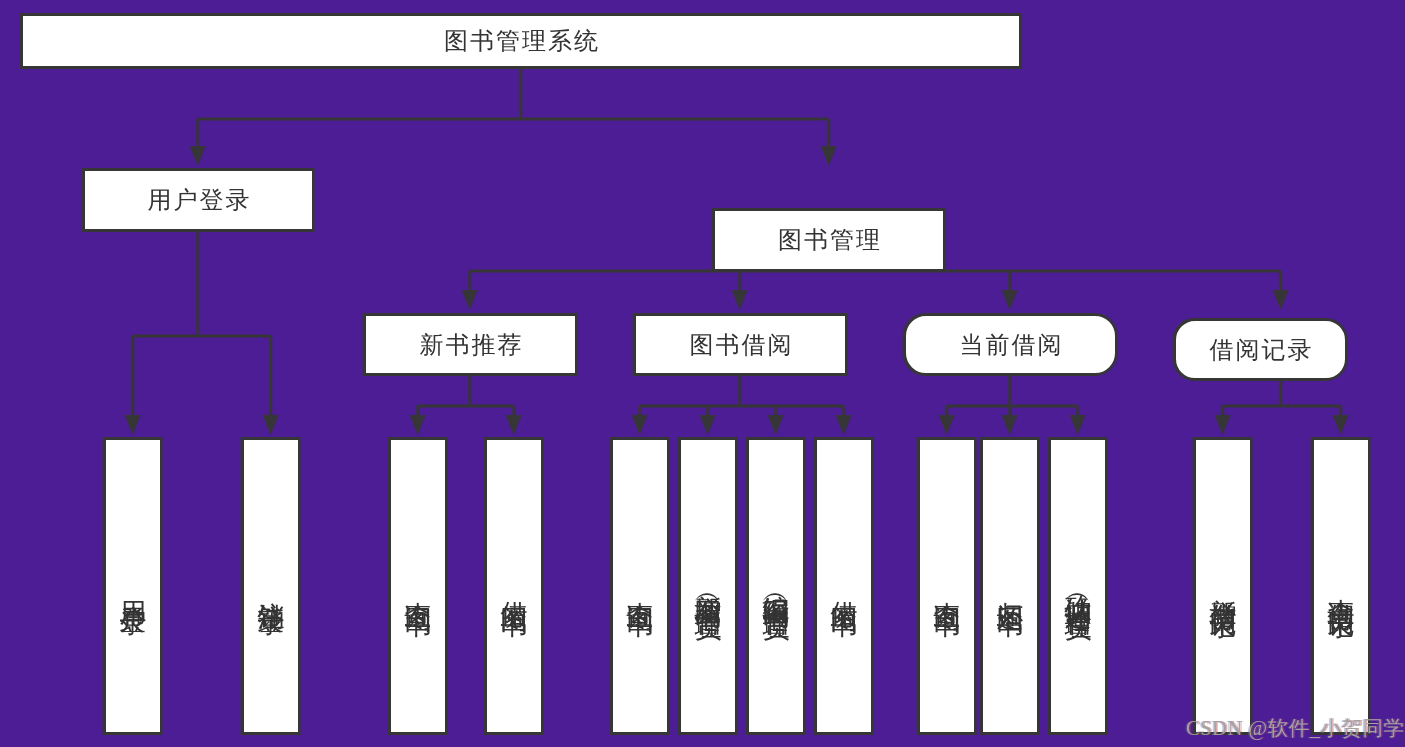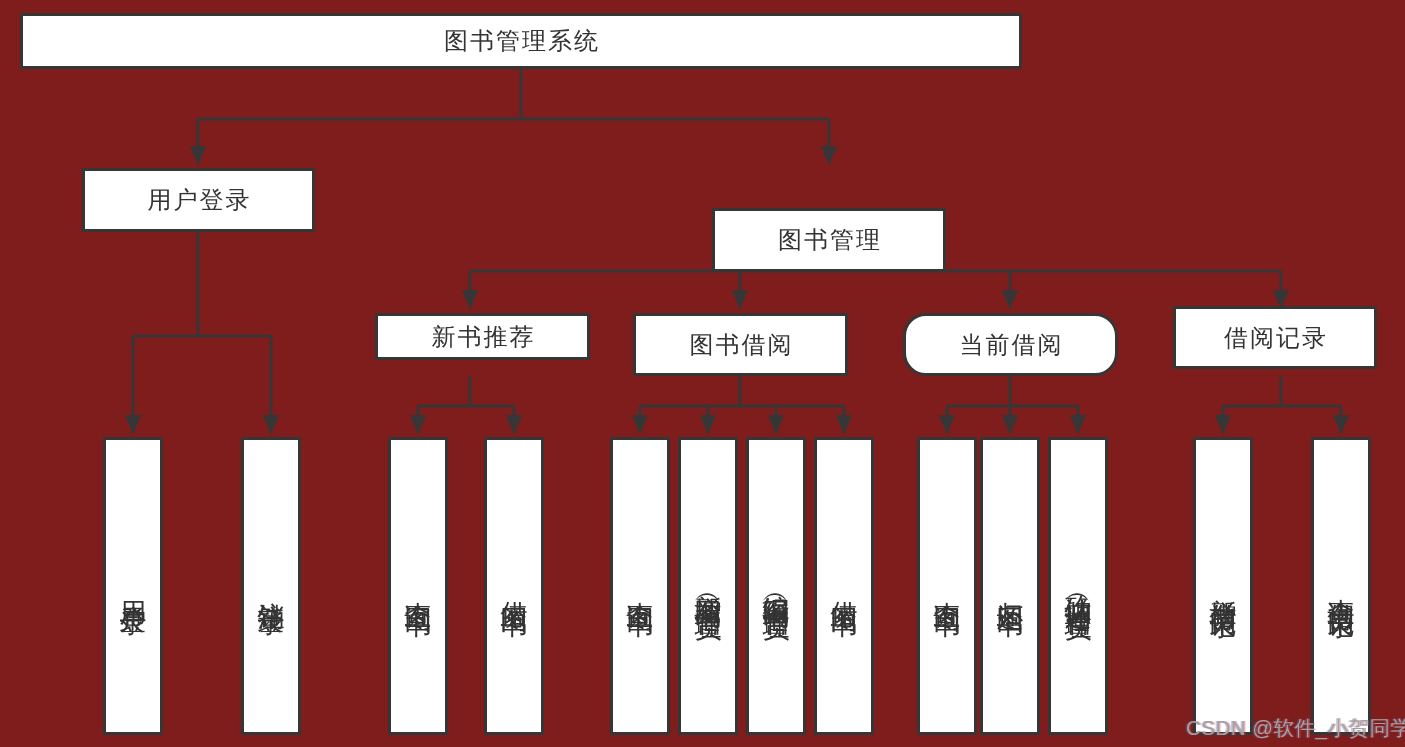--- a/index.html
+++ b/index.html
@@ -1,20 +1,20 @@
 <!DOCTYPE html>
 <html><head>
 <meta charset="utf-8">
 <style>
   html,body{margin:0;padding:0;background:#ffffff;}
   .stage{
     position:relative;
     width:1405px;height:747px;
-    background:#7f1d1d;
-    font-family:Liberation Sans, sans-serif;
+    background:#4c1d95;
+    font-family:Liberation Serif, serif;
     color:#333333;
     overflow:hidden;
   }
   svg.wires{position:absolute;left:0;top:0;width:1405px;height:747px;}
   .node{
     position:absolute;
     background:#ffffff;
     border:3px solid #363636;
     box-sizing:border-box;
     display:flex;align-items:center;justify-content:center;
@@ -76,24 +76,24 @@
       <polygon points="1215,415 1231,415 1223,435"></polygon>
       <polygon points="1333,415 1349,415 1341,435"></polygon>
     </g>
   </svg>
 
   <div class="node" style="left:20px;top:13px;width:1002px;height:56px;">图书管理系统</div>
 
   <div class="node" style="left:82px;top:168px;width:233px;height:64px;">用户登录</div>
   <div class="node" style="left:712px;top:168px;width:234px;height:64px;margin-top:40px;">图书管理</div>
 
-  <div class="node" style="left:363px;top:313px;width:215px;height:47px;margin-left:12px;">新书推荐</div>
+  <div class="node" style="left:363px;top:313px;width:215px;height:63px;">新书推荐</div>
   <div class="node" style="left:633px;top:313px;width:215px;height:63px;">图书借阅</div>
   <div class="node" style="left:903px;top:313px;width:215px;height:63px;border-radius:23px;">当前借阅</div>
-  <div class="node" style="left:1173px;top:306px;width:204px;height:63px;">借阅记录</div>
+  <div class="node" style="left:1173px;top:318px;width:175px;height:63px;border-radius:22px;">借阅记录</div>
 
   <div class="node vnode" style="left:103px;top:437px;width:60px;height:298px;">用户登录</div>
   <div class="node vnode" style="left:241px;top:437px;width:60px;height:298px;">注销登录</div>
 
   <div class="node vnode" style="left:388px;top:437px;width:60px;height:298px;">查询图书</div>
   <div class="node vnode" style="left:484px;top:437px;width:60px;height:298px;">借阅图书</div>
 
   <div class="node vnode" style="left:610px;top:437px;width:60px;height:298px;">查询图书</div>
   <div class="node vnode" style="left:678px;top:437px;width:60px;height:298px;">新增图书（管理员）</div>
   <div class="node vnode" style="left:746px;top:437px;width:60px;height:298px;">编辑图书（管理员）</div>

